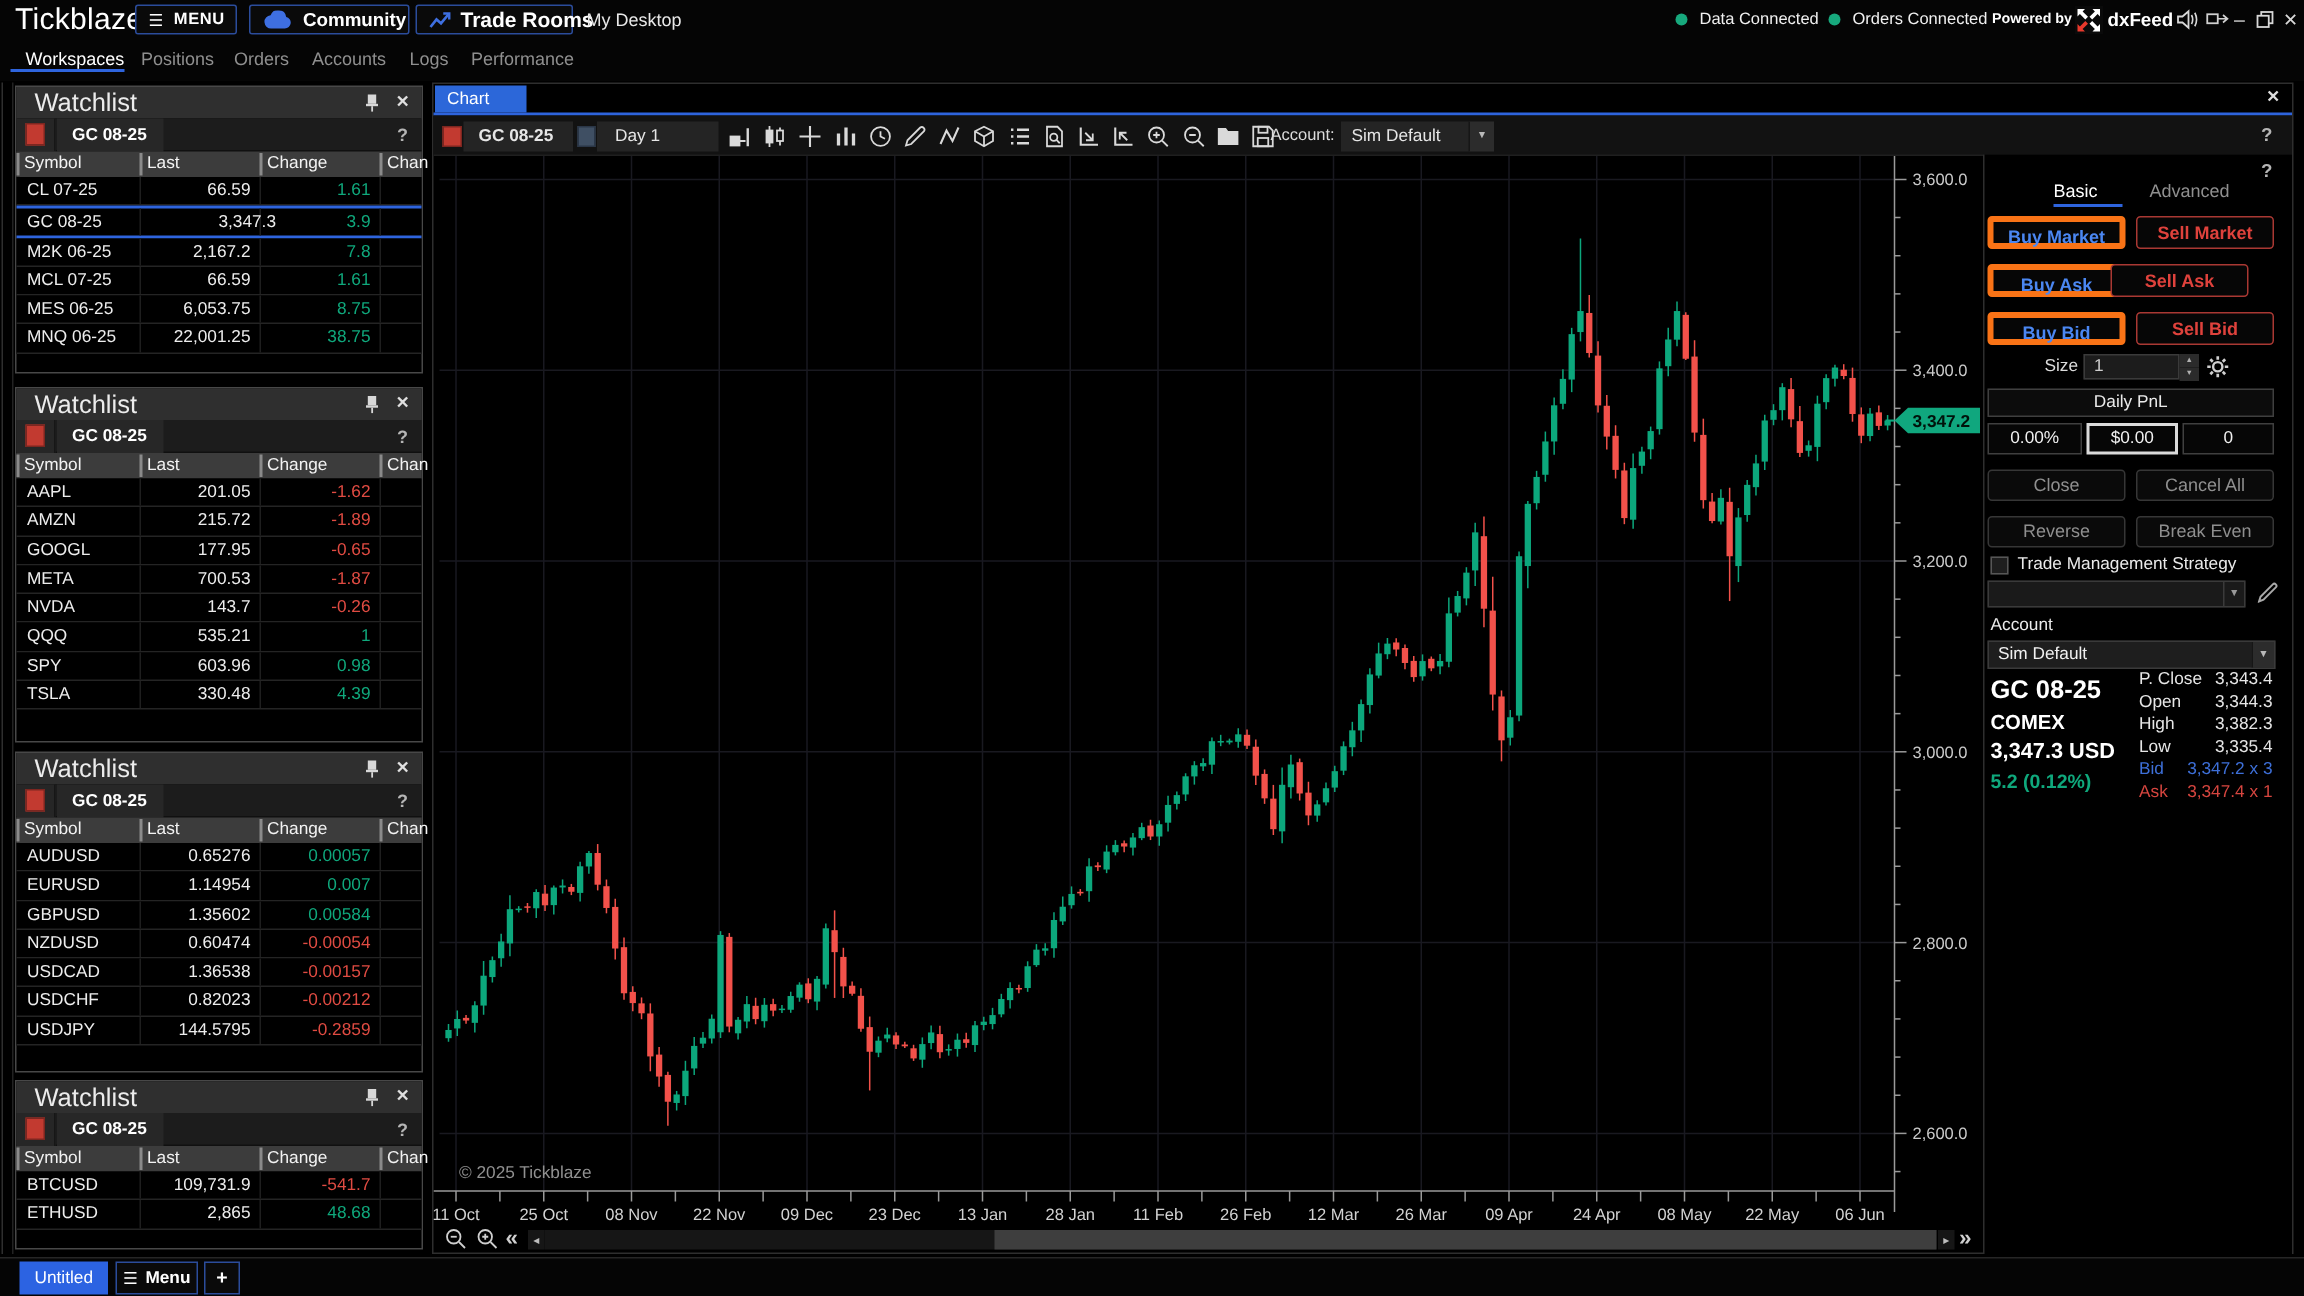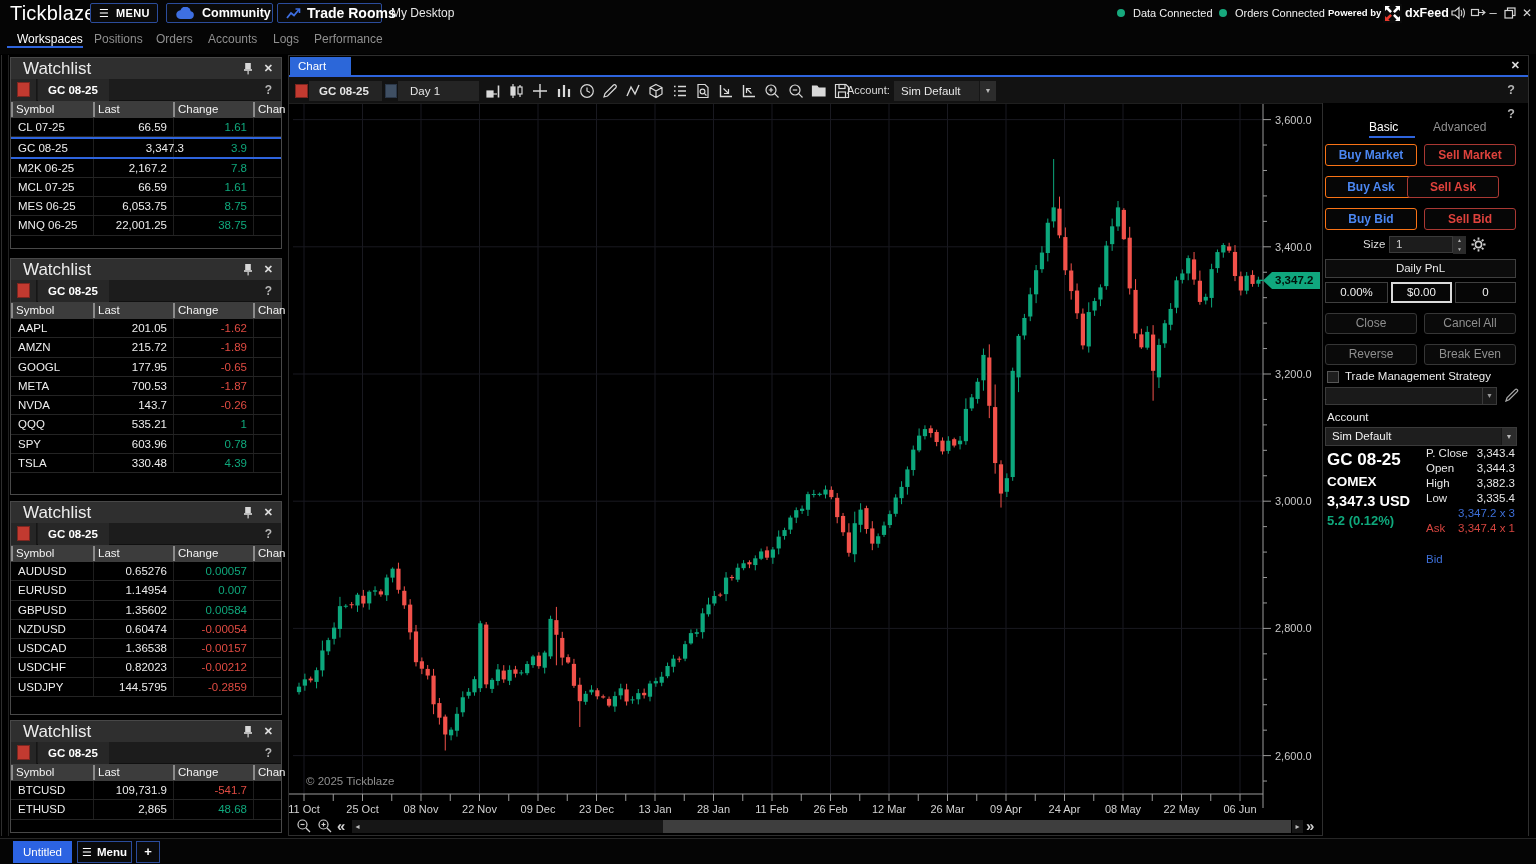--- a/index.html
+++ b/index.html
@@ -76,21 +76,21 @@
       line-height:13px; text-align:center; cursor:pointer; }
 
   
   #tradepanel { left:1322px; top:103px; width:206px; height:733px; background:#000; border-left:1px solid #2e2e2e; }
   #tp-help { position:absolute; right:13px; top:4px; color:#b5b5b5; font-size:12.5px; font-weight:bold; }
   .tp-tab { position:absolute; top:17px; font-size:12px; color:#8f8f8f; cursor:pointer; }
   .tp-tab.active { color:#fff; }
   #tp-tabline { position:absolute; left:46px; top:33px; width:46px; height:2px; background:#2e64dd; }
   .tp-btn { position:absolute; width:92px; height:22px; border-radius:3px; background:#060606; font-size:12px;
       font-weight:bold; text-align:center; line-height:20px; cursor:pointer; }
-  .tp-buy { border:1px solid #f97316; color:#4b87f2; }
+  .tp-buy { border:4px solid #f97316; color:#4b87f2; }
   .tp-sell { border:1px solid #a93833; color:#df423c; }
   .tp-small-label { position:absolute; color:#dcdcdc; font-size:11.5px; }
   #size-input { position:absolute; left:66px; top:133px; width:64px; height:17px; background:#1c1c1c; border:1px solid #3a3a3a;
       color:#cfcfcf; font-size:11.5px; line-height:15px; padding-left:6px; cursor:text; }
   .stepper { position:absolute; left:130px; top:133px; width:13px; height:17px; }
   .stepper div { height:8.5px; background:#2b2b2b; color:#b0b0b0; font-size:5px; text-align:center; line-height:8px; cursor:pointer; }
   #gear { position:absolute; left:148px; top:134px; width:15px; height:15px; cursor:pointer; }
   .tp-bar { position:absolute; left:2px; top:156px; width:191px; height:19px; border:1px solid #3f3f3f; background:#0c0c0c;
       color:#eaeaea; font-size:11.5px; text-align:center; line-height:17px; cursor:pointer; }
   .tp-cell { position:absolute; top:179px; height:21px; border:1px solid #3f3f3f; background:#060606; color:#f0f0f0;
@@ -363,21 +363,21 @@
         <div class="wl-cell sym">QQQ</div>
         <div class="wl-cell num" style="left:82px; width:74px;">535.21</div>
         <div class="wl-cell num up" style="left:162px; width:74px;">1</div>
       </div>
       <div class="wl-row">
         <div class="wl-vline" style="left:82px;"></div>
         <div class="wl-vline" style="left:162px;"></div>
         <div class="wl-vline" style="left:242px;"></div>
         <div class="wl-cell sym">SPY</div>
         <div class="wl-cell num" style="left:82px; width:74px;">603.96</div>
-        <div class="wl-cell num up" style="left:162px; width:74px;">0.78</div>
+        <div class="wl-cell num up" style="left:162px; width:74px;">0.98</div>
       </div>
       <div class="wl-row">
         <div class="wl-vline" style="left:82px;"></div>
         <div class="wl-vline" style="left:162px;"></div>
         <div class="wl-vline" style="left:242px;"></div>
         <div class="wl-cell sym">TSLA</div>
         <div class="wl-cell num" style="left:82px; width:74px;">330.48</div>
         <div class="wl-cell num up" style="left:162px; width:74px;">4.39</div>
       </div>
     </div>
@@ -1533,21 +1533,21 @@
   <div class="inst-left up" style="top:410px; font-size:13px;">5.2 (0.12%)</div>
   <div id="quote-rows">
       <div class="qrow-label" style="top:344px;">P. Close</div>
       <div class="qrow-val" style="top:344px;">3,343.4</div>
       <div class="qrow-label" style="top:359px;">Open</div>
       <div class="qrow-val" style="top:359px;">3,344.3</div>
       <div class="qrow-label" style="top:374px;">High</div>
       <div class="qrow-val" style="top:374px;">3,382.3</div>
       <div class="qrow-label" style="top:389px;">Low</div>
       <div class="qrow-val" style="top:389px;">3,335.4</div>
-      <div class="qrow-label bid-c" style="top:404px;margin-top:46px;">Bid</div>
+      <div class="qrow-label bid-c" style="top:404px;">Bid</div>
       <div class="qrow-val bid-c" style="top:404px;">3,347.2 x 3</div>
       <div class="qrow-label ask-c" style="top:419px;">Ask</div>
       <div class="qrow-val ask-c" style="top:419px;">3,347.4 x 1</div>
     </div>
 </div>
 
 <div id="taskbar" class="abs">
   <div id="task-untitled">Untitled</div>
   <div id="task-menu">
     <span style="font-weight:normal; font-size:11px;">☰</span>

